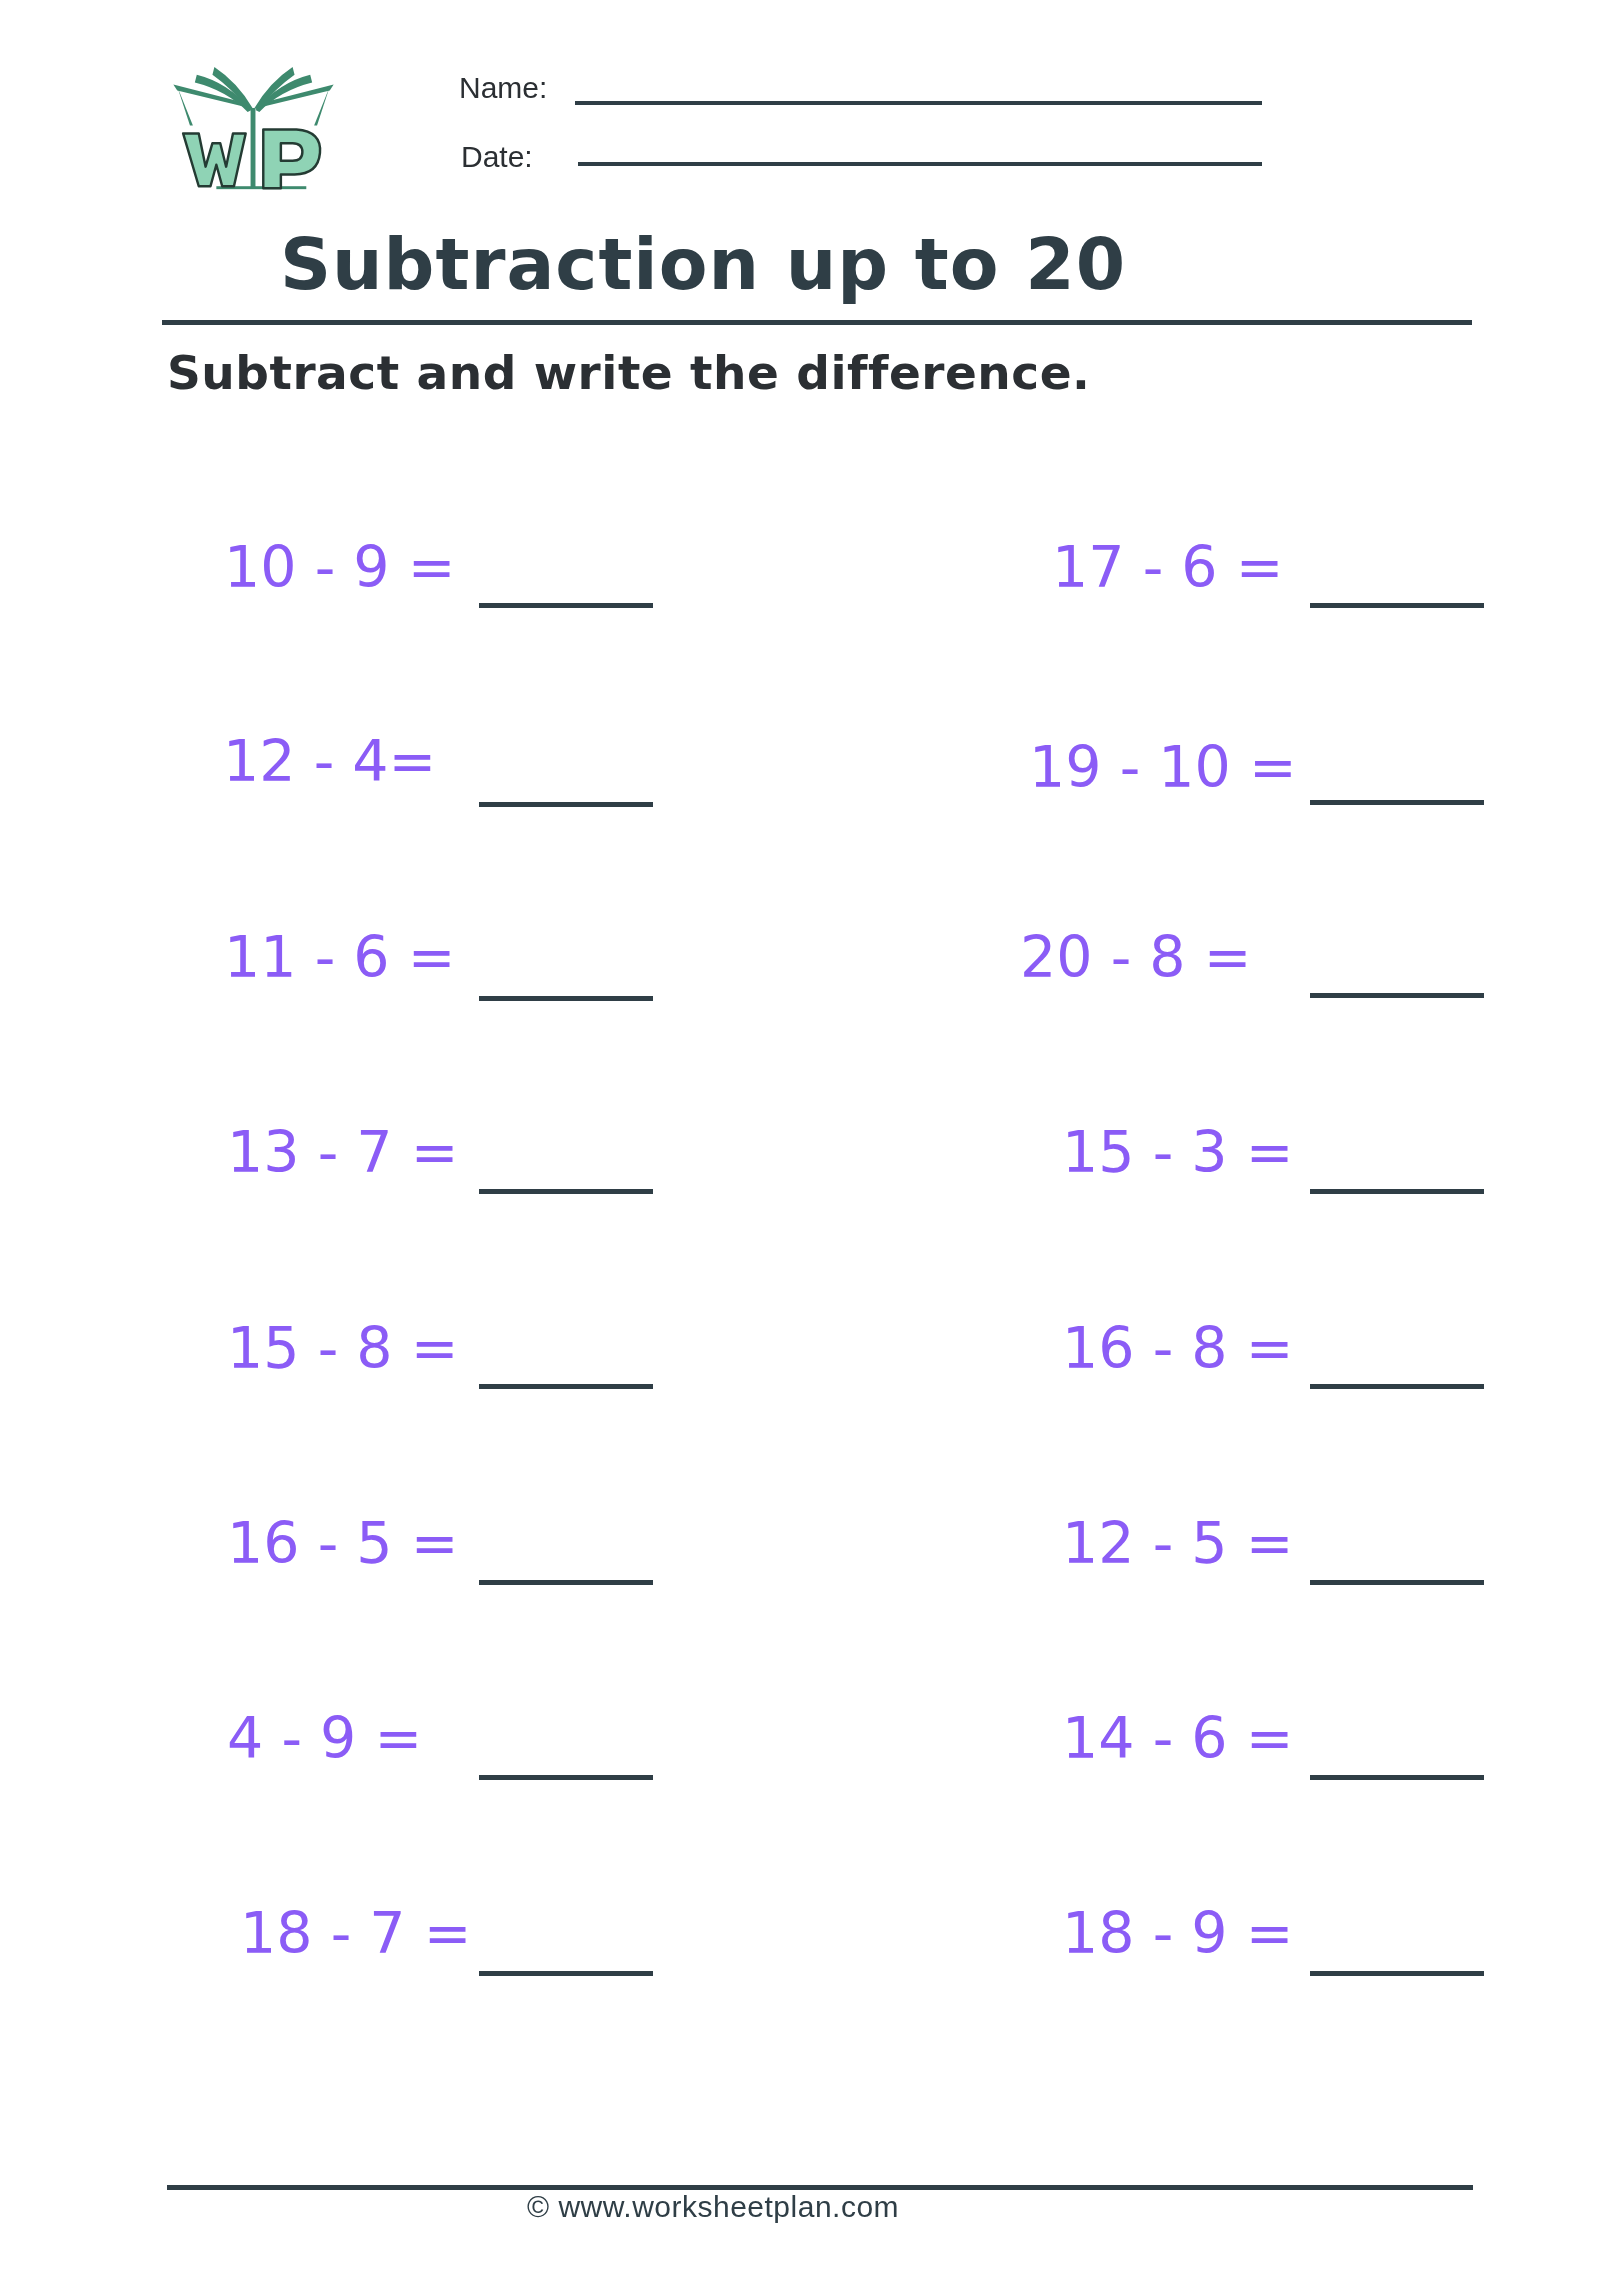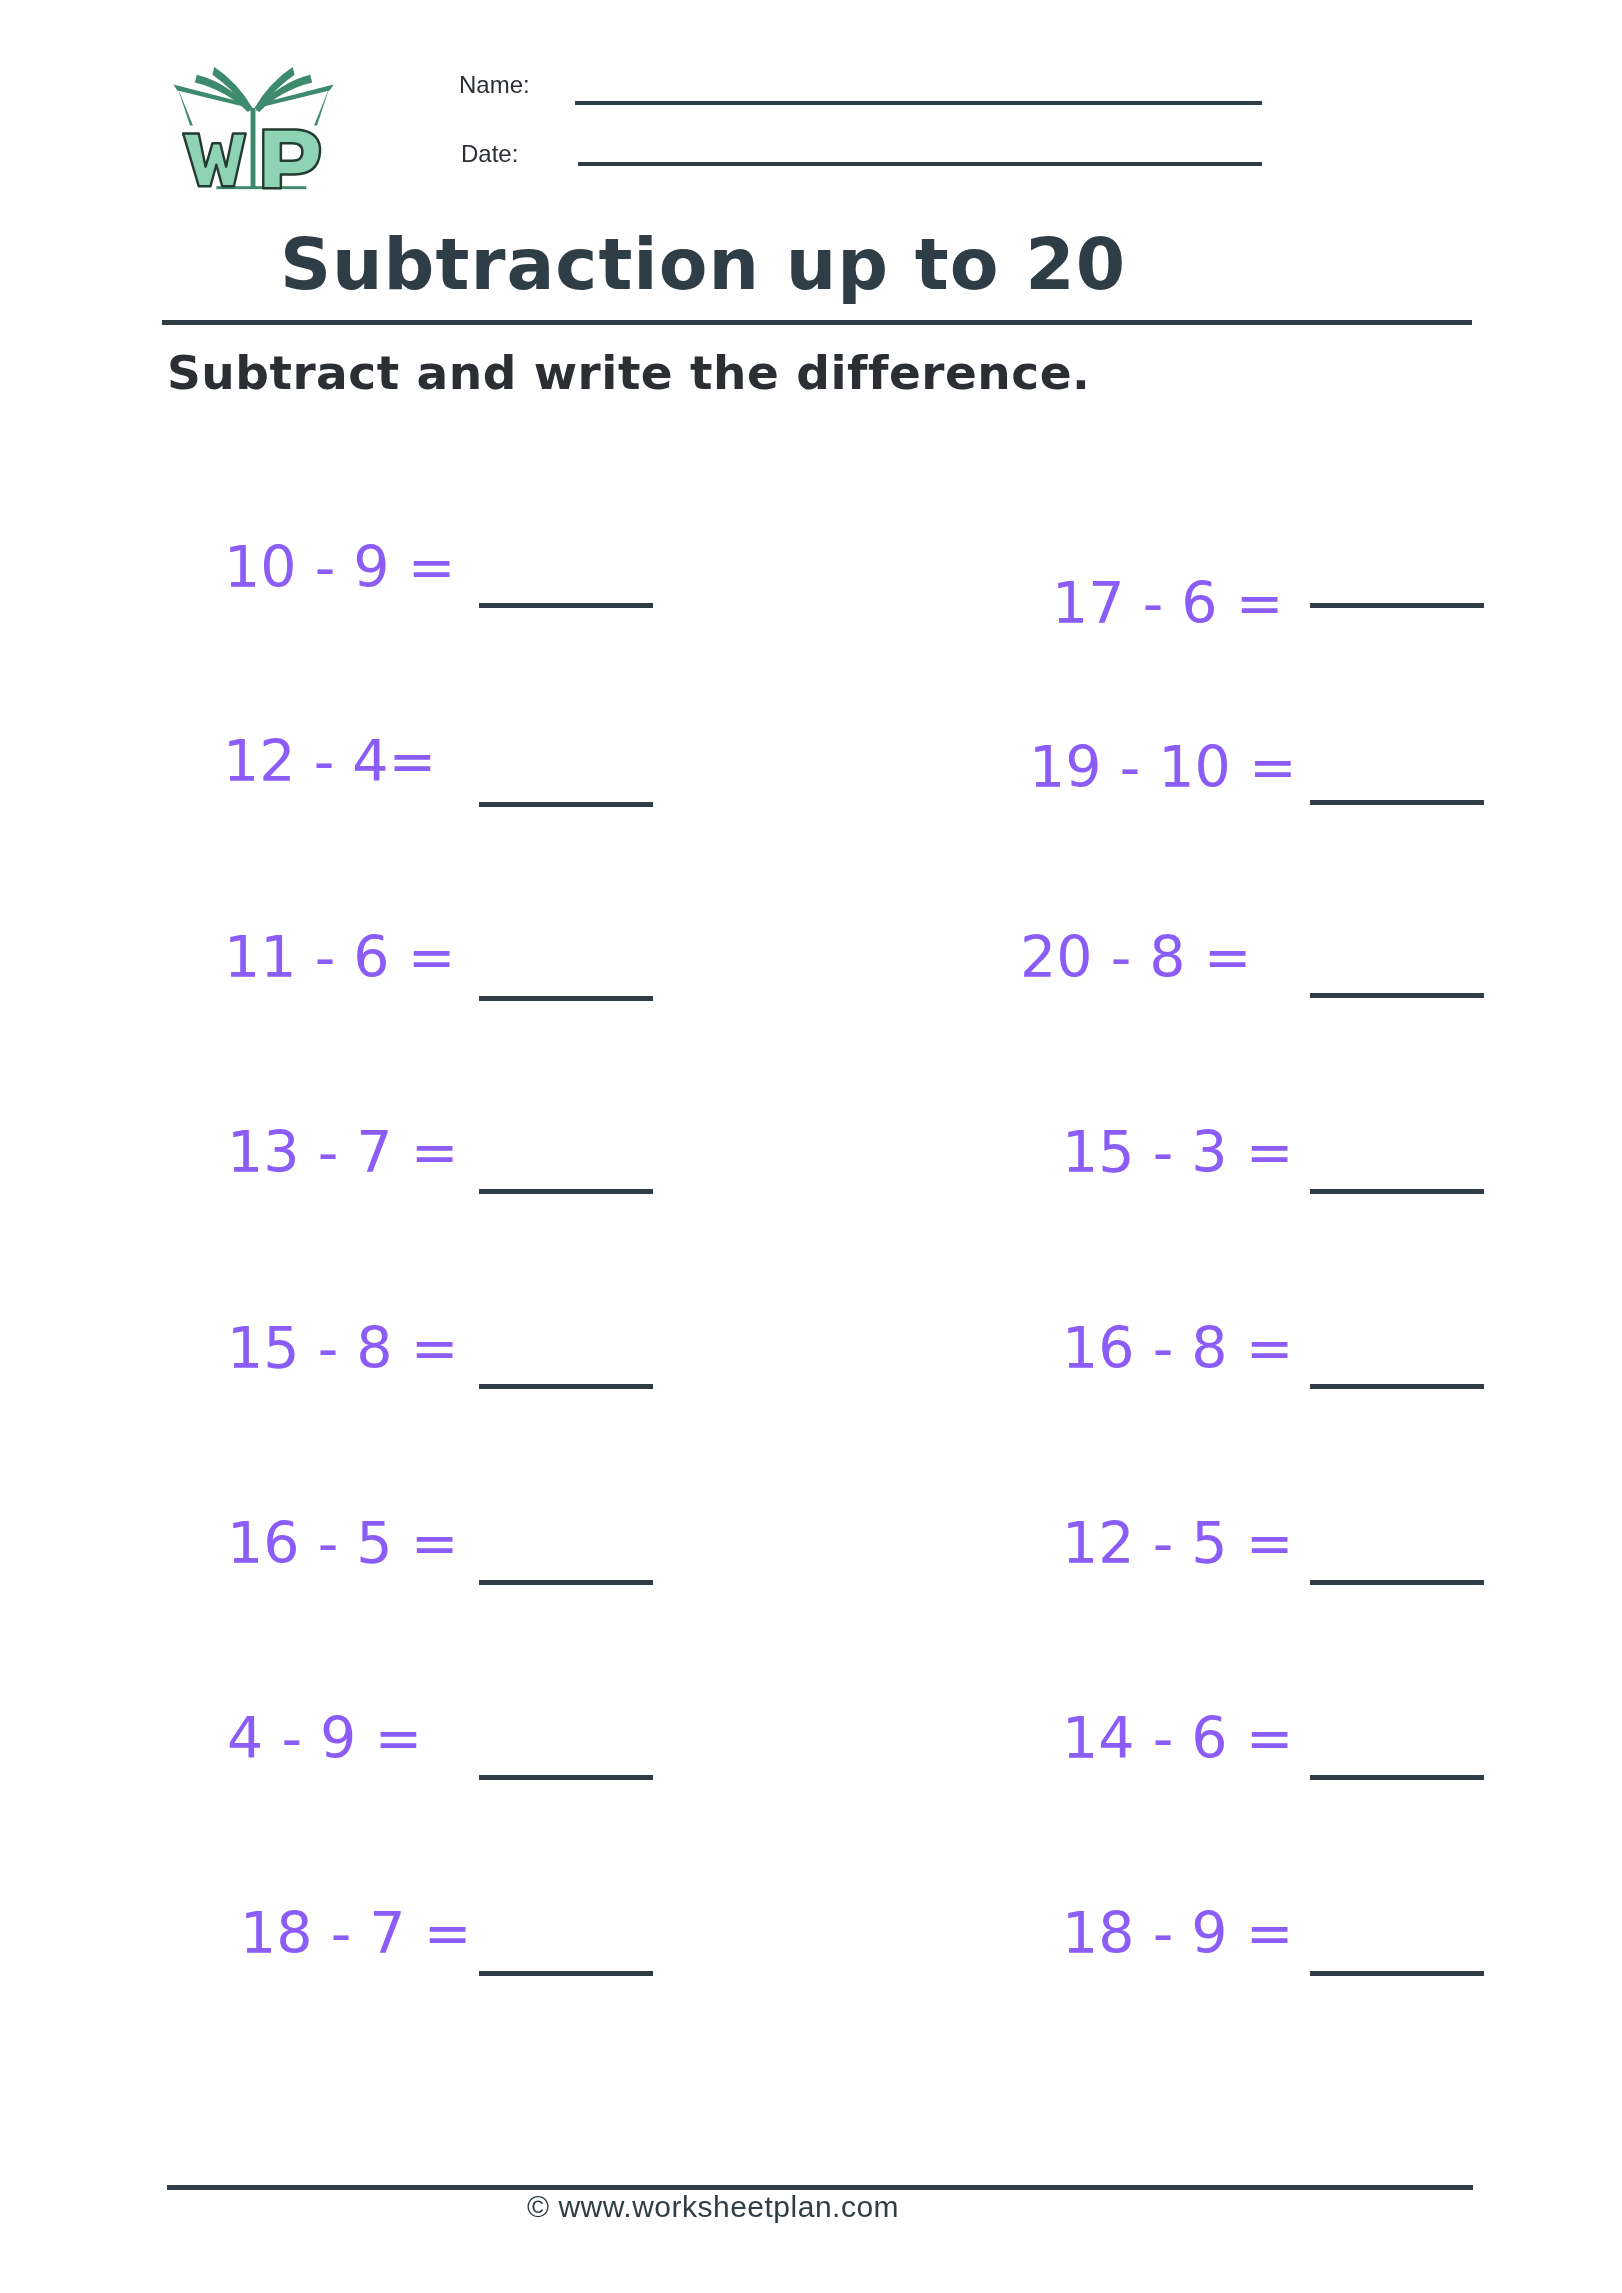--- a/index.html
+++ b/index.html
@@ -1,20 +1,20 @@
 <!DOCTYPE html>
 <html><head>
 <meta charset="utf-8">
 <style>
   html, body { margin: 0; padding: 0; background: #ffffff; }
   body { width: 1622px; height: 2294px; position: relative; overflow: hidden;
          font-family: "DejaVu Sans", sans-serif; color: #2b2f33; }
   .abs { position: absolute; }
   .logo { left: 169px; top: 65px; width: 169px; height: 131px; }
-  .field-label { font-family: "Liberation Sans", sans-serif; font-size: 24px; color: #2b2f33; }
+  .field-label { font-family: "Liberation Sans", sans-serif; font-size: 30px; color: #2b2f33; }
   .field-line { height: 3.9px; background: #2f3e46; }
   .title { left: 0; width: 1406px; top: 223px; text-align: center;
            font-family: "DejaVu Sans", sans-serif; font-weight: bold; font-size: 71px;
            color: #2f3e46; letter-spacing: 1px; }
   .rule { height: 4.9px; background: #2f3e46; }
   .instruction { left: 167px; top: 345px; font-family: "DejaVu Sans", sans-serif;
                  font-weight: bold; font-size: 47px; color: #2b2f33; letter-spacing: 0.5px; }
   .problem { font-family: "DejaVu Sans", sans-serif; font-size: 57px; color: #8b5cf6;
              white-space: pre; line-height: 1; }
   .answer-line { width: 174px; height: 4.9px; background: #2f3e46; }
@@ -72,21 +72,21 @@
 
 <div class="abs problem" style="left:227px; top:1515px;">16 - 5 =</div>
 <div class="abs answer-line" style="left:479px; top:1580px;"></div>
 
 <div class="abs problem" style="left:227px; top:1710px;">4 - 9 =</div>
 <div class="abs answer-line" style="left:479px; top:1775px;"></div>
 
 <div class="abs problem" style="left:240px; top:1905px;">18 - 7 =</div>
 <div class="abs answer-line" style="left:479px; top:1971px;"></div>
 
-<div class="abs problem" style="left:1052px; top:539px;margin-top:36px;">17 - 6 =</div>
+<div class="abs problem" style="left:1052px; top:539px;">17 - 6 =</div>
 <div class="abs answer-line" style="left:1310px; top:603px;"></div>
 
 <div class="abs problem" style="left:1029px; top:739px;">19 - 10 =</div>
 <div class="abs answer-line" style="left:1310px; top:800px;"></div>
 
 <div class="abs problem" style="left:1020px; top:929px;">20 - 8 =</div>
 <div class="abs answer-line" style="left:1310px; top:993px;"></div>
 
 <div class="abs problem" style="left:1062px; top:1124px;">15 - 3 =</div>
 <div class="abs answer-line" style="left:1310px; top:1189px;"></div>

